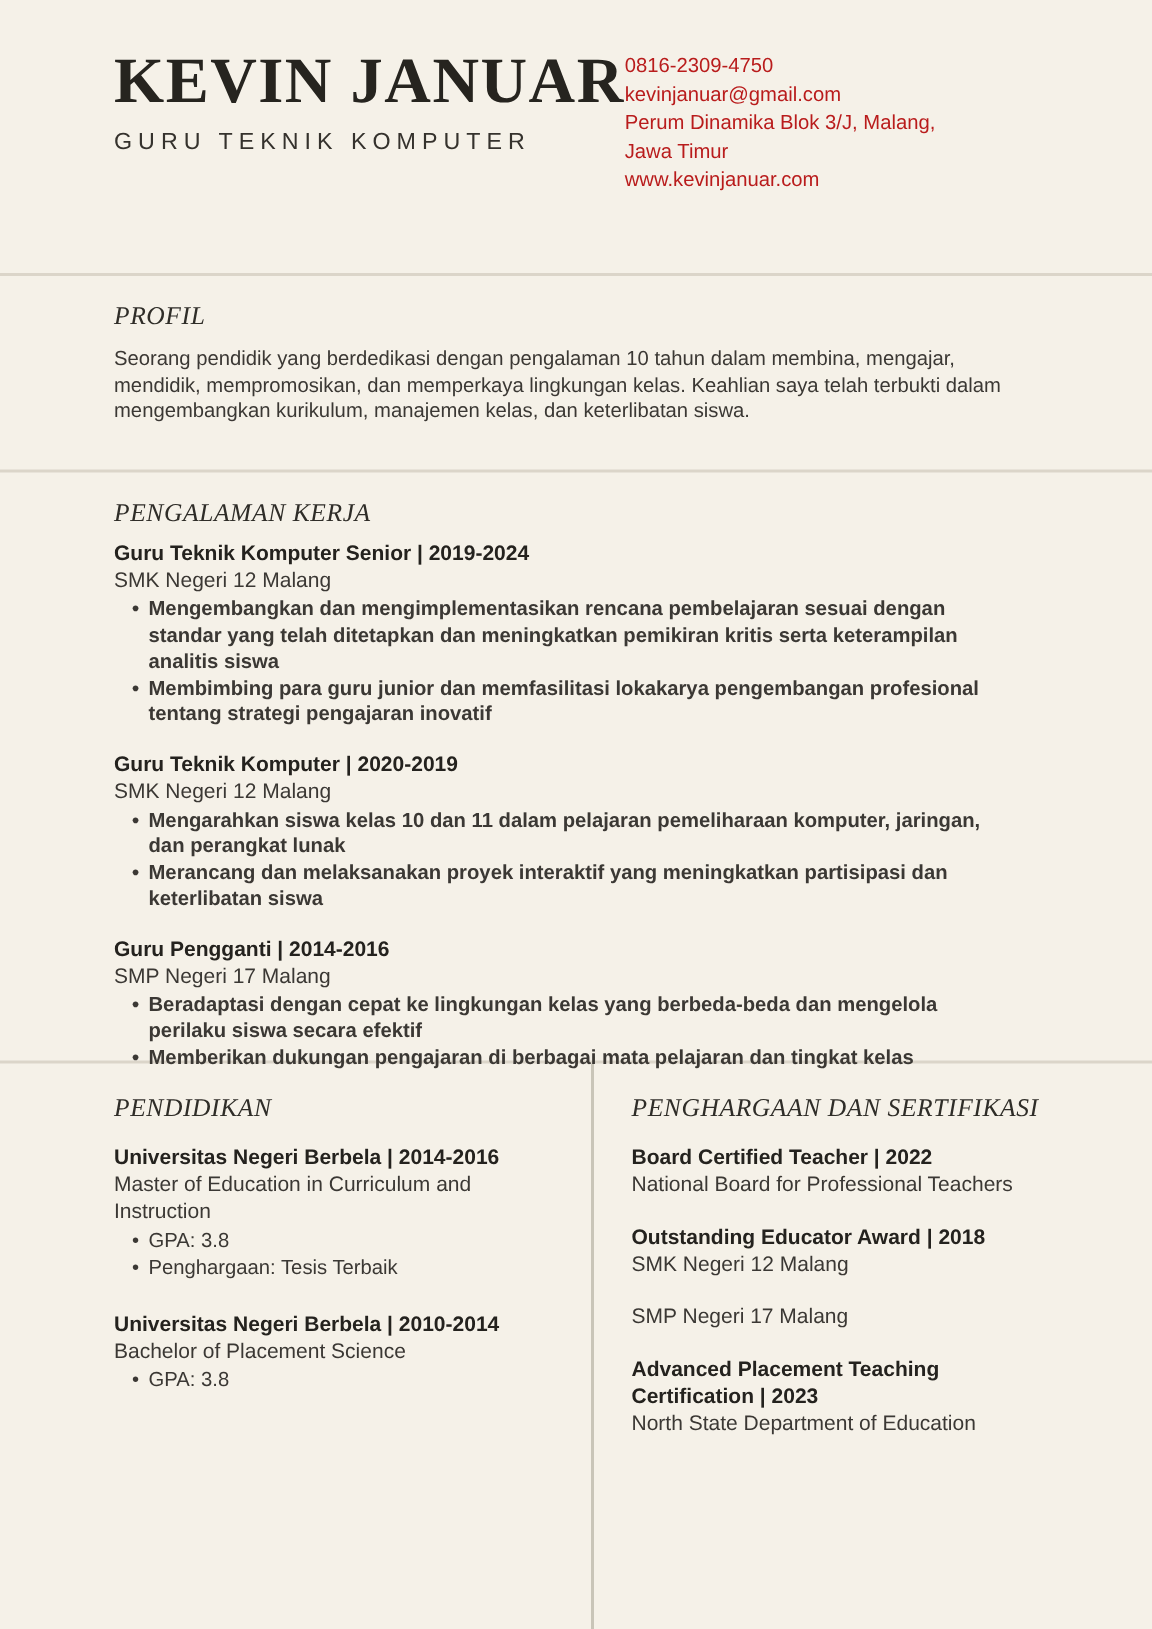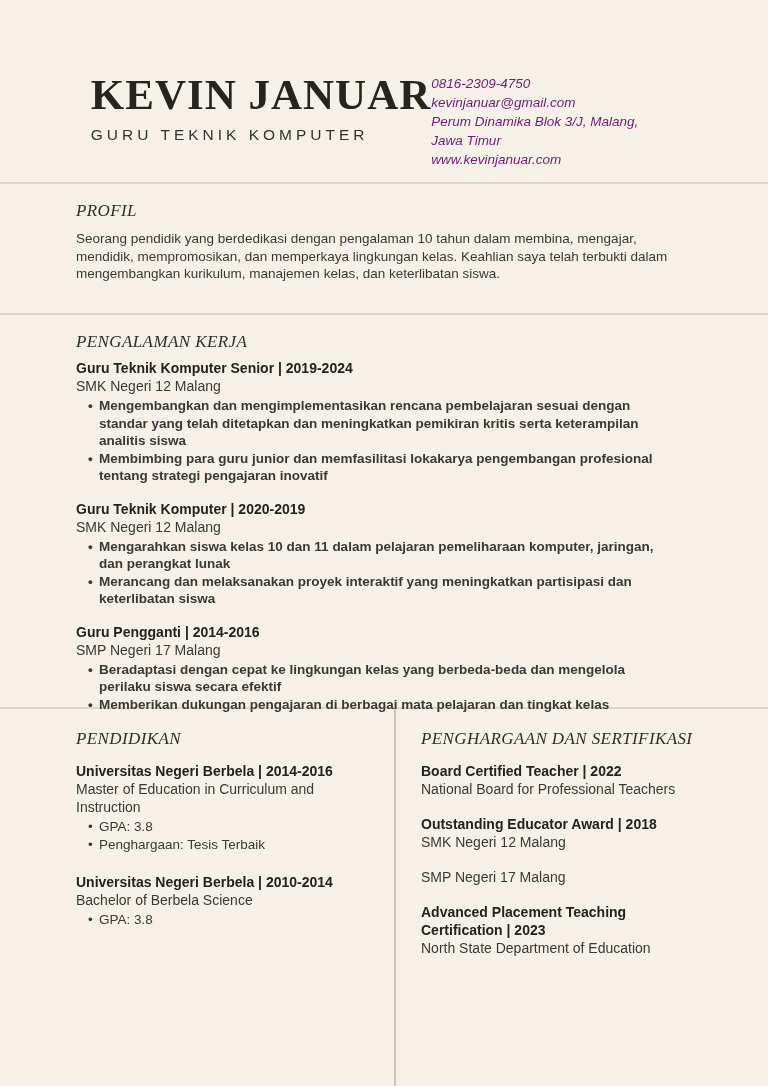--- a/index.html
+++ b/index.html
@@ -10,24 +10,24 @@
     color: #3b3834;
     width: 768px;
     height: 1086px;
     overflow: hidden;
   }
   .page { width: 768px; height: 1086px; background: #f5f1e8; }
 
   
   .header {
     height: 184px;
-    padding: 73px 70px 0 76px;
+    padding: 33px 70px 0 76px;
     border-bottom: 2px solid #dbd5c9;
     display: flex;
-    justify-content: center;
+    justify-content: flex-start;
   }
   .name {
     font-family: "Liberation Serif", serif;
     font-size: 43px;
     font-weight: 600;
     letter-spacing: 1px;
     color: #26241f;
     line-height: 1.0;
     white-space: nowrap;
   }
@@ -36,24 +36,23 @@
     font-size: 15.5px;
     font-weight: 500;
     letter-spacing: 4px;
     color: #35322d;
     white-space: nowrap;
   }
   .contact {
     width: 252px;
     font-size: 13.5px;
     line-height: 19px;
-    color: #701a75;
+    color: #b91c1c;
     padding-top: 1px;
     flex-shrink: 0;
-    font-style: italic;
   }
 
   
   .section-heading {
     font-family: "Liberation Serif", serif;
     font-size: 17px;
     font-weight: 500;
     letter-spacing: 0.4px;
     color: #2f2d28;
     font-style: italic;
@@ -164,21 +163,21 @@
         <div class="entry-title">Universitas Negeri Berbela | 2014-2016</div>
         <div class="entry-sub">Master of Education in Curriculum and Instruction</div>
         <ul class="bullets">
           <li>GPA: 3.8</li>
           <li>Penghargaan: Tesis Terbaik</li>
         </ul>
       </div>
 
       <div class="edu-entry">
         <div class="entry-title">Universitas Negeri Berbela | 2010-2014</div>
-        <div class="entry-sub">Bachelor of Berbela Science</div>
+        <div class="entry-sub">Bachelor of Placement Science</div>
         <ul class="bullets">
           <li>GPA: 3.8</li>
         </ul>
       </div>
     </section>
 
     <section class="col col-right">
       <h2 class="section-heading">PENGHARGAAN DAN SERTIFIKASI</h2>
 
       <div class="award-entry">

